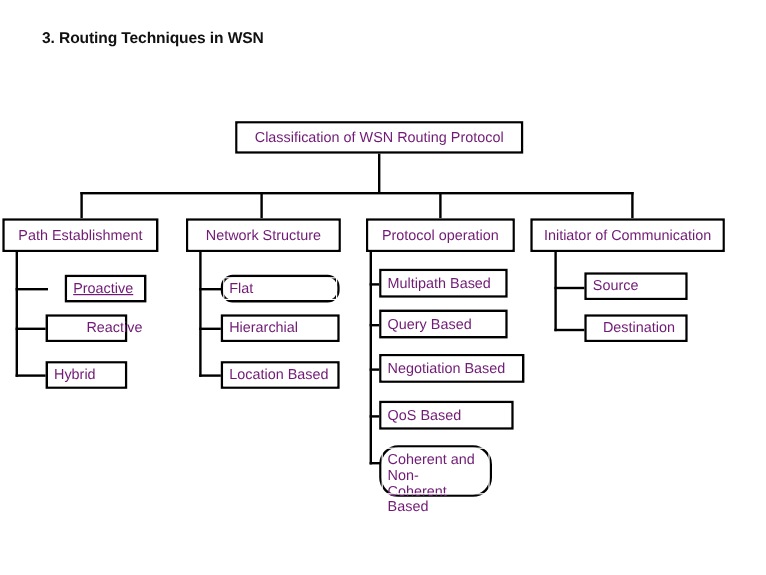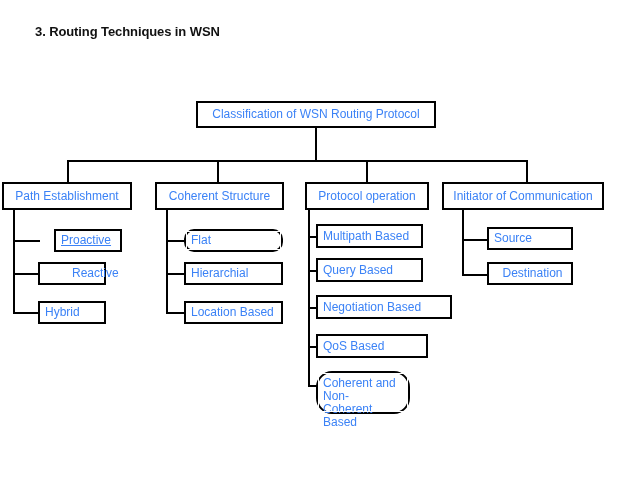--- a/index.html
+++ b/index.html
@@ -31,21 +31,21 @@
     position: absolute;
     box-sizing: border-box;
     background: #ffffff;
     border: 2px solid #000000;
     display: flex;
     align-items: center;
     justify-content: flex-start;
     padding-left: 5px;
     font-size: 12px;
     line-height: 1.08;
-    color: #3b82f6;
+    color: #701a75;
     white-space: pre-line;
   }
   .node.center {
     justify-content: center;
     padding-left: 0;
   }
   .node.two-line {
     align-items: flex-start;
     padding-top: 4px;
   }
@@ -85,21 +85,21 @@
     <div class="line v" style="left:67px;  top:160px; height:22px;"></div>
     <div class="line v" style="left:217px; top:160px; height:22px;"></div>
     <div class="line v" style="left:366px; top:160px; height:22px;"></div>
     <div class="line v" style="left:526px; top:160px; height:22px;"></div>
 
     <div class="node center" style="left:2px; top:182px; width:130px; height:28px;">
       <span>Path Establishment</span>
     </div>
 
     <div class="node center" style="left:155px; top:182px; width:129px; height:28px;">
-      <span>Coherent Structure</span>
+      <span>Network Structure</span>
     </div>
 
     <div class="node center" style="left:305px; top:182px; width:124px; height:28px;">
       <span>Protocol operation</span>
     </div>
 
     <div class="node center" style="left:442px; top:182px; width:162px; height:28px;">
       <span>Initiator of Communication</span>
     </div>
 
@@ -139,21 +139,21 @@
     <div class="line h" style="left:308px; top:307px; width:10px;"></div>
     <div class="line h" style="left:308px; top:346px; width:10px;"></div>
     <div class="line h" style="left:308px; top:385px; width:10px;"></div>
 
     <div class="node" style="left:316px; top:224px; width:107px; height:24px;">
       <span>Multipath Based</span>
     </div>
     <div class="node" style="left:316px; top:258px; width:107px; height:24px;">
       <span>Query Based</span>
     </div>
-    <div class="node" style="left:316px; top:295px; width:136px; height:24px;">
+    <div class="node" style="left:316px; top:295px; width:121px; height:24px;">
       <span>Negotiation Based</span>
     </div>
     <div class="node" style="left:316px; top:334px; width:112px; height:24px;">
       <span>QoS Based</span>
     </div>
     <div class="node two-line" style="left:316px; top:371px; width:94px; height:43px;border-radius:16px;">
       <span>Coherent and Non-
 Coherent Based</span>
     </div>
 

